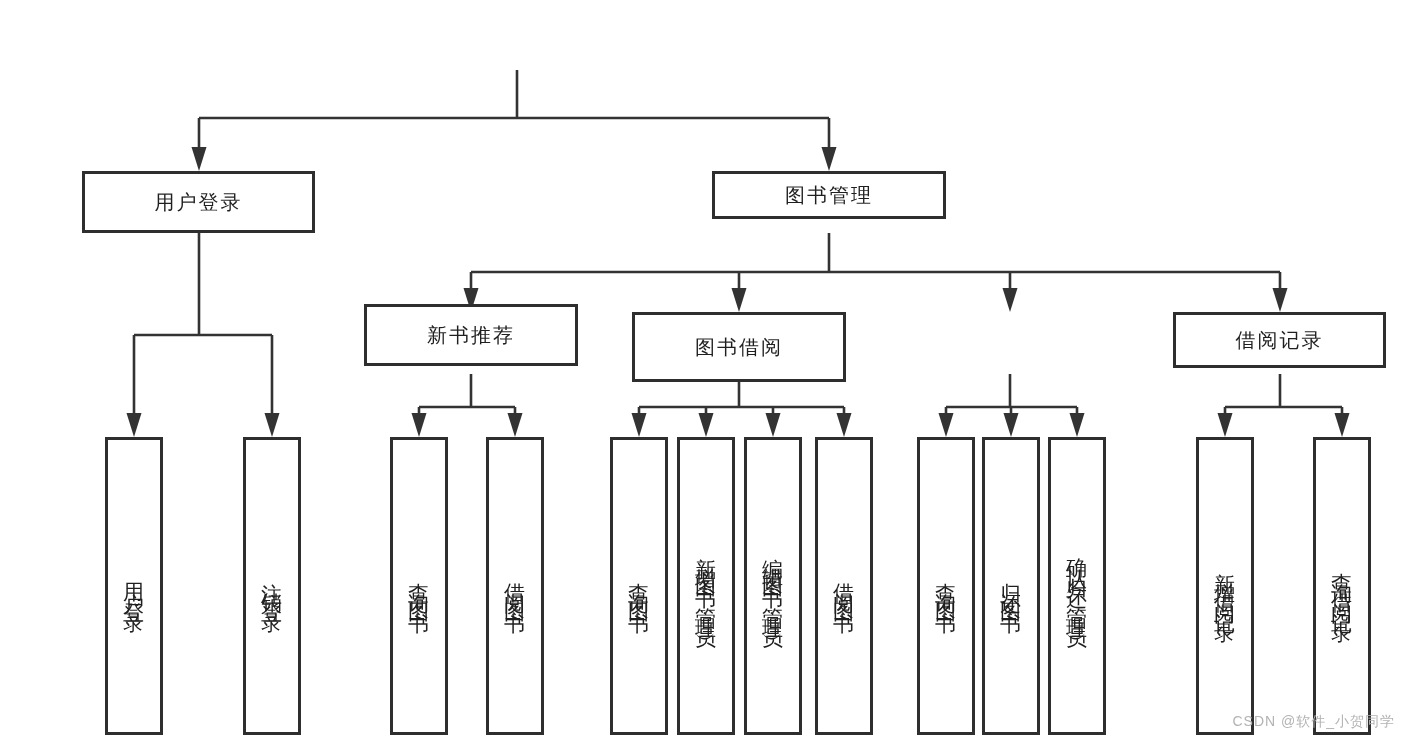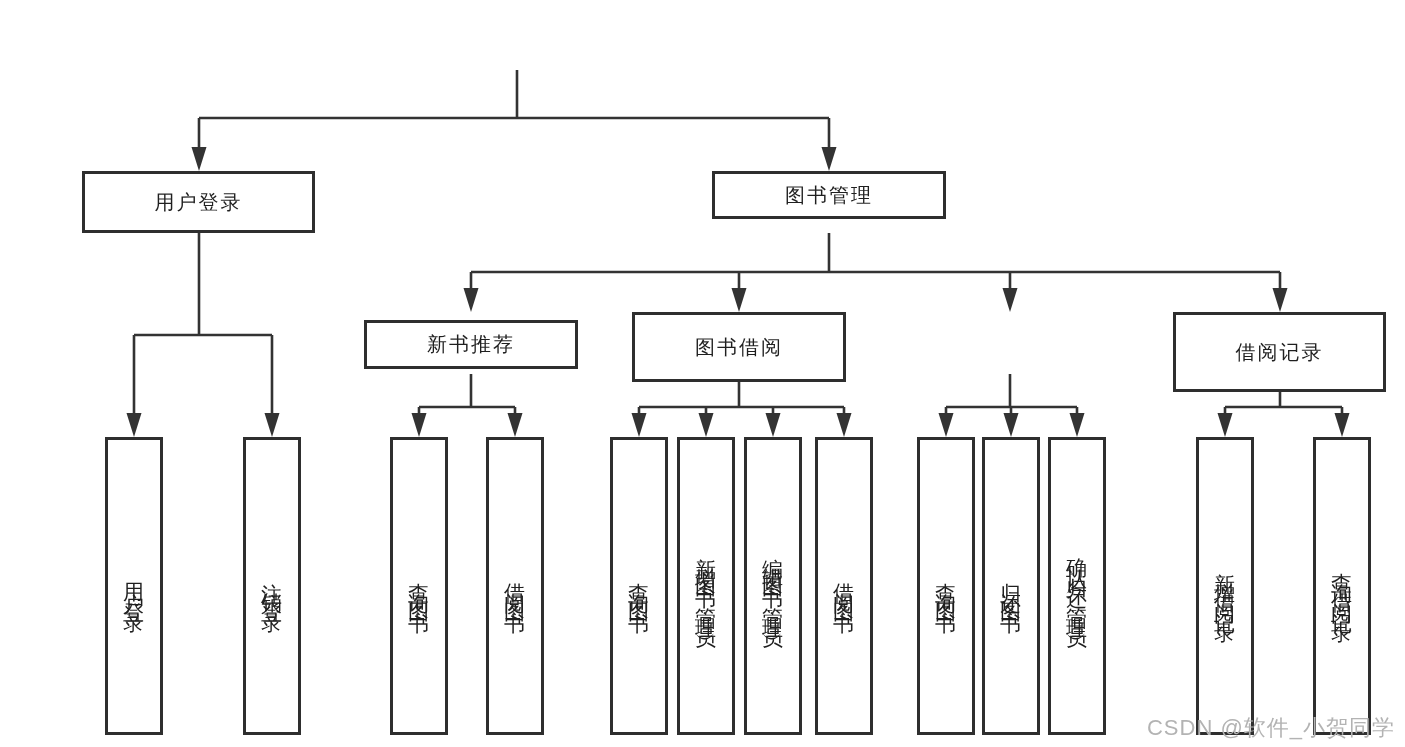--- a/index.html
+++ b/index.html
@@ -63,21 +63,21 @@
     text-orientation: mixed;
     font-size: 21px;
     letter-spacing: 10px;
     line-height: 1;
     white-space: nowrap;
   }
   .watermark {
     position: absolute;
     top: 713px;
     right: 10px;
-    font-size: 22px;
+    font-size: 14px;
     color: var(--color-watermark);
     letter-spacing: 1px;
     white-space: nowrap;
   }
 </style>
 </head>
 <body>
 
 <div class="canvas">
 
@@ -118,27 +118,27 @@
   </svg>
 
 
   <div class="hbox" style="left:82px; top:171px; width:233px; height:62px;">
     <span>用户登录</span>
   </div>
   <div class="hbox" style="left:712px; top:171px; width:234px; height:48px;">
     <span>图书管理</span>
   </div>
 
-  <div class="hbox" style="left:364px; top:320px; width:214px; height:49px;">
+  <div class="hbox" style="left:364px; top:304px; width:214px; height:62px;">
     <span>新书推荐</span>
   </div>
   <div class="hbox" style="left:632px; top:312px; width:214px; height:70px;align-items:center;">
     <span>图书借阅</span>
   </div>
-  <div class="hbox" style="left:1173px; top:312px; width:213px; height:80px;">
+  <div class="hbox" style="left:1173px; top:312px; width:213px; height:56px;">
     <span>借阅记录</span>
   </div>
 
   <div class="vbox" style="left:105px;">
     <span class="vtext">用户登录</span>
   </div>
   <div class="vbox" style="left:243px;">
     <span class="vtext">注销登录</span>
   </div>
 

